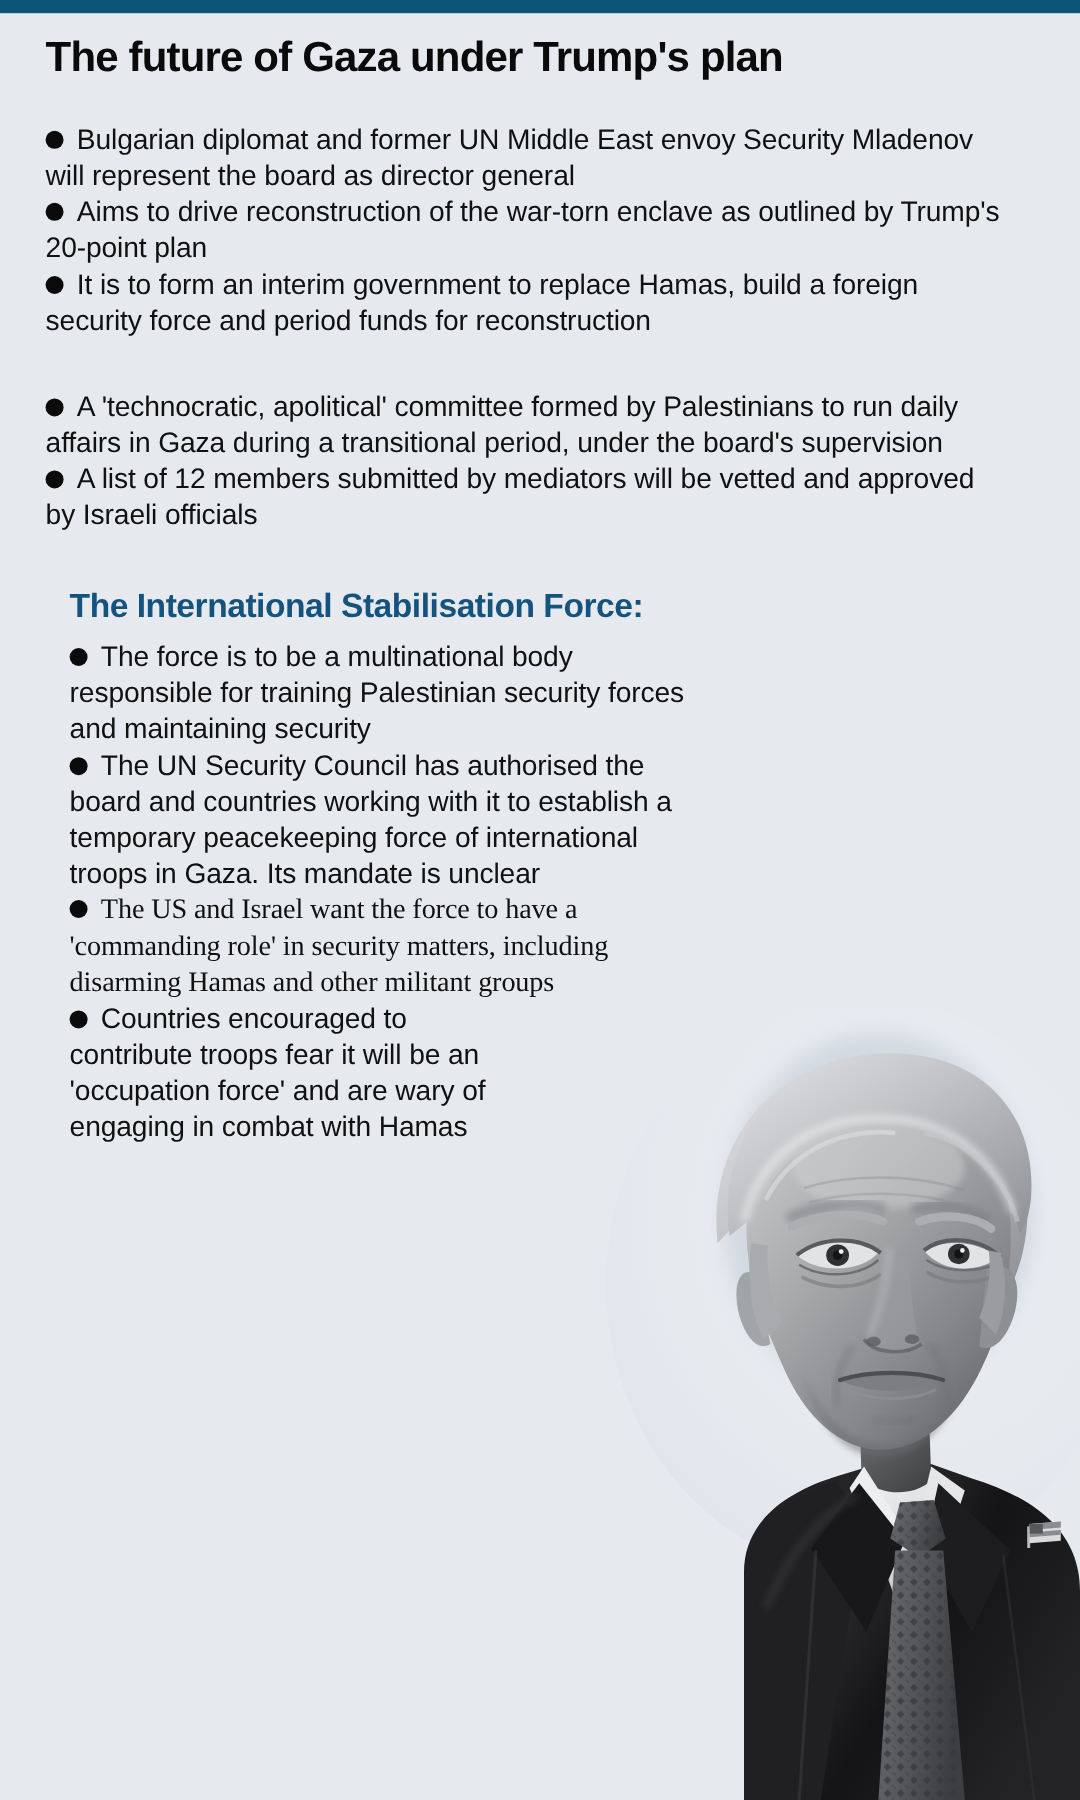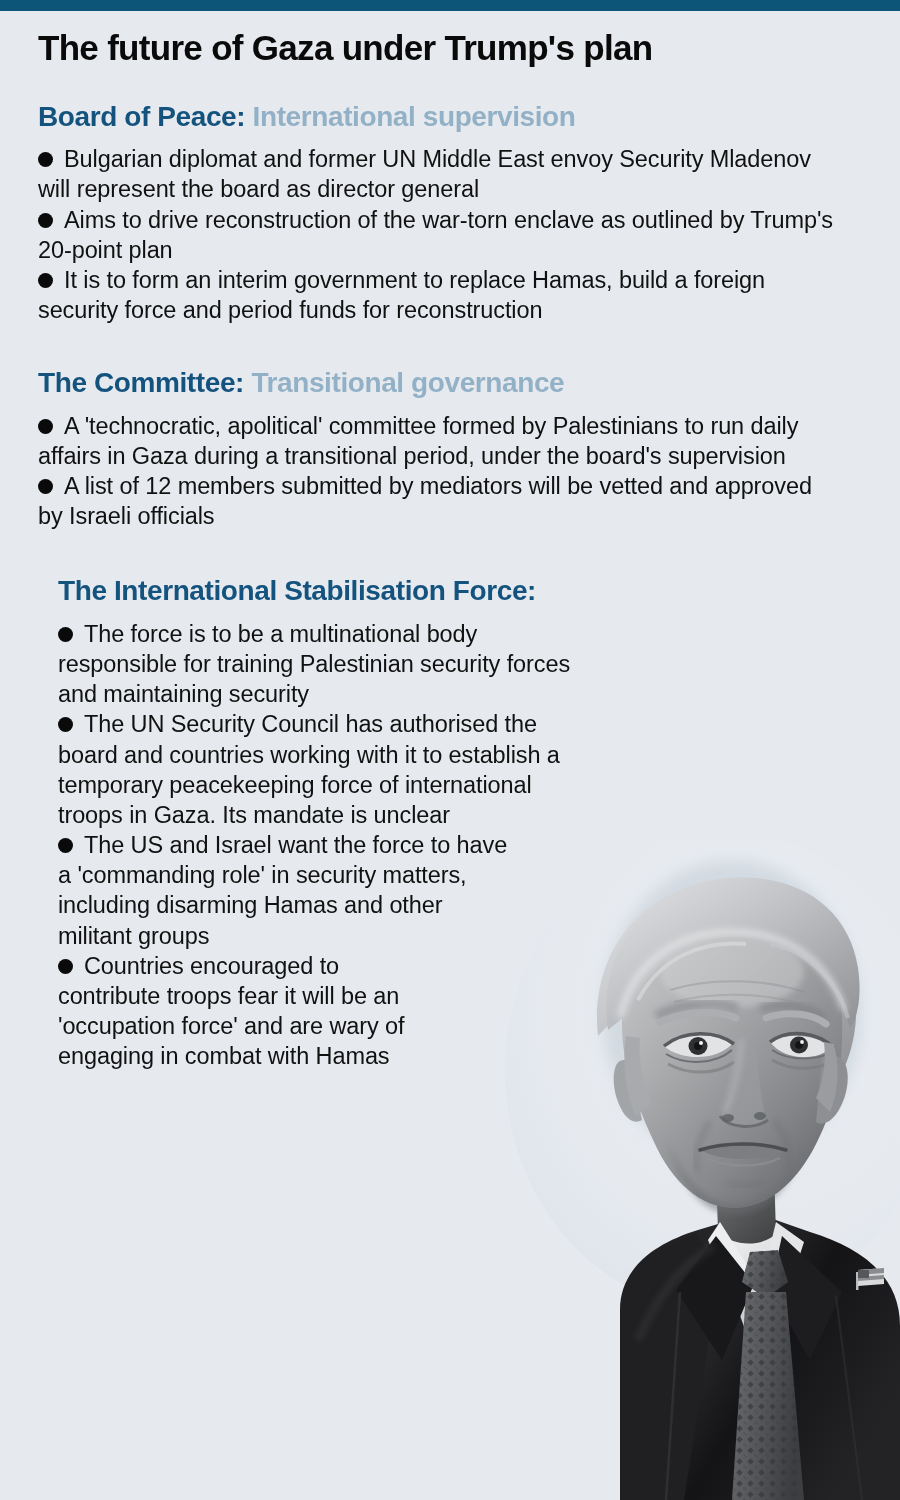--- a/index.html
+++ b/index.html
@@ -100,21 +100,21 @@
     height: 15px;
     border-radius: 50%;
     background: #0a0a0a;
     vertical-align: 0px;
     margin-right: 11px;
   }
 
   
   .sec-3 .bullets li { max-width: 548px; }
   .sec-3 .bullets li.narrow-a { max-width: 530px; }
-  .sec-3 .bullets li.narrow-b { max-width: 458px; }
+  .sec-3 .bullets li.narrow-b { max-width: 458px; font-family: Liberation Serif, serif; }
   .sec-3 .bullets li.narrow-c { max-width: 370px; }
 </style>
 </head>
 <body>
 
 <div id="infographic">
 
   <div class="top-bar"></div>
 
   <div class="photo-layer">
@@ -283,36 +283,28 @@
       <path d="M156 196 C152 226 156 256 166 276 L182 262 C172 242 168 218 170 198 Z" fill="#a8aaad"></path>
       <path d="M364 204 C370 228 368 254 360 272 L346 258 C354 240 356 220 354 202 Z" fill="#9a9c9f"></path>
     </svg>
   </div>
 
   <div class="content">
 
     <h1 class="page-title">The future of Gaza under Trump's plan</h1>
 
     <div class="section sec-1">
-      <h2 class="section-head">
-        <span class="head-main">Board of Peace:</span>
-        <span class="head-sub">International supervision</span>
-      </h2>
       <ul class="bullets">
         <li><span class="dot"></span><span>Bulgarian diplomat and former UN Middle East envoy Security Mladenov will represent the board as director general</span></li>
         <li><span class="dot"></span><span>Aims to drive reconstruction of the war-torn enclave as outlined by Trump's 20-point plan</span></li>
         <li><span class="dot"></span><span>It is to form an interim government to replace Hamas, build a foreign security force and period funds for reconstruction</span></li>
       </ul>
     </div>
 
     <div class="section sec-2">
-      <h2 class="section-head">
-        <span class="head-main">The Committee:</span>
-        <span class="head-sub">Transitional governance</span>
-      </h2>
       <ul class="bullets">
         <li><span class="dot"></span><span>A 'technocratic, apolitical' committee formed by Palestinians to run daily affairs in Gaza during a transitional period, under the board's supervision</span></li>
         <li><span class="dot"></span><span>A list of 12 members submitted by mediators will be vetted and approved by Israeli officials</span></li>
       </ul>
     </div>
 
     <div class="section sec-3">
       <h2 class="section-head">
         <span class="head-main">The International Stabilisation Force:</span>
       </h2>

